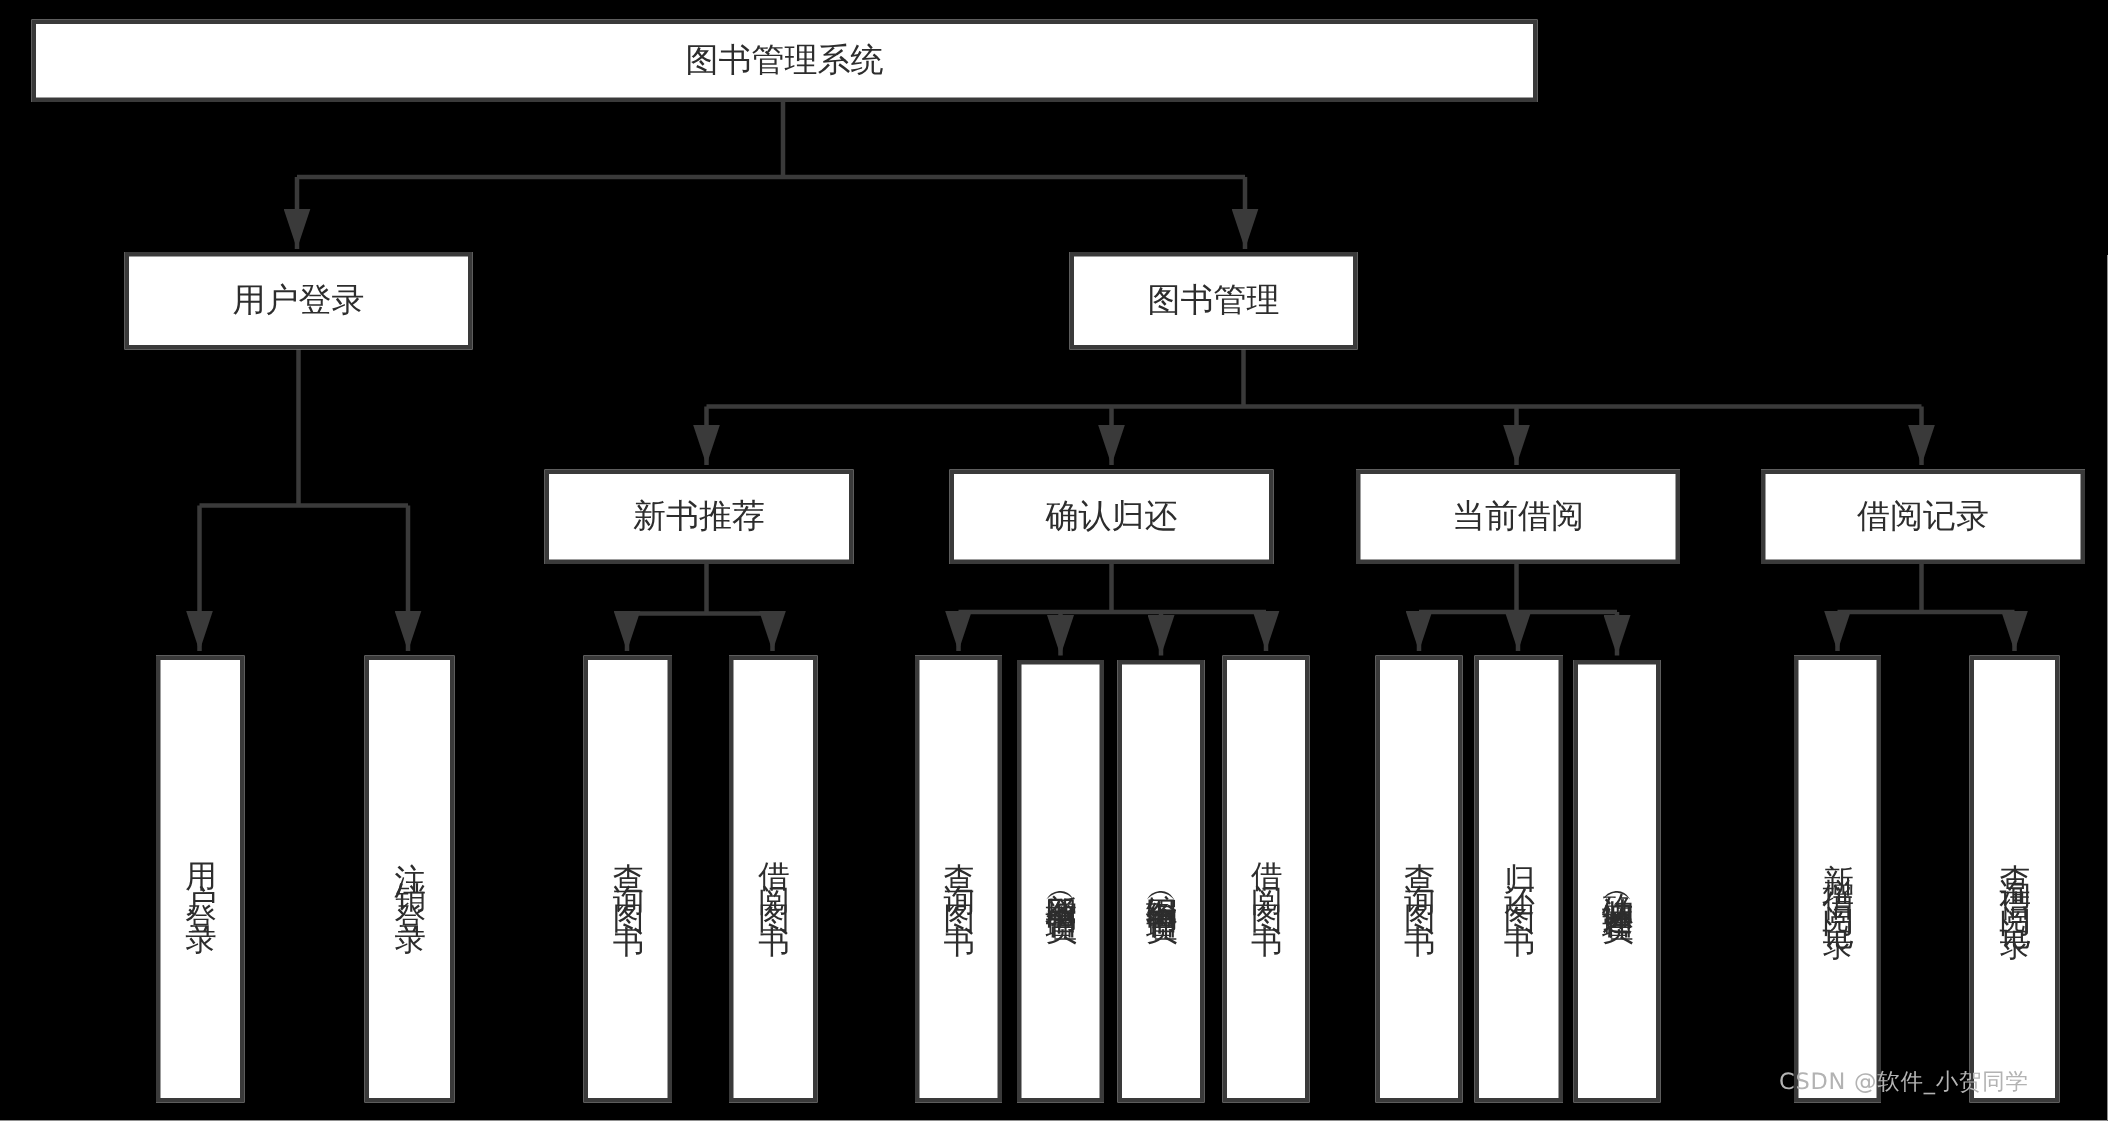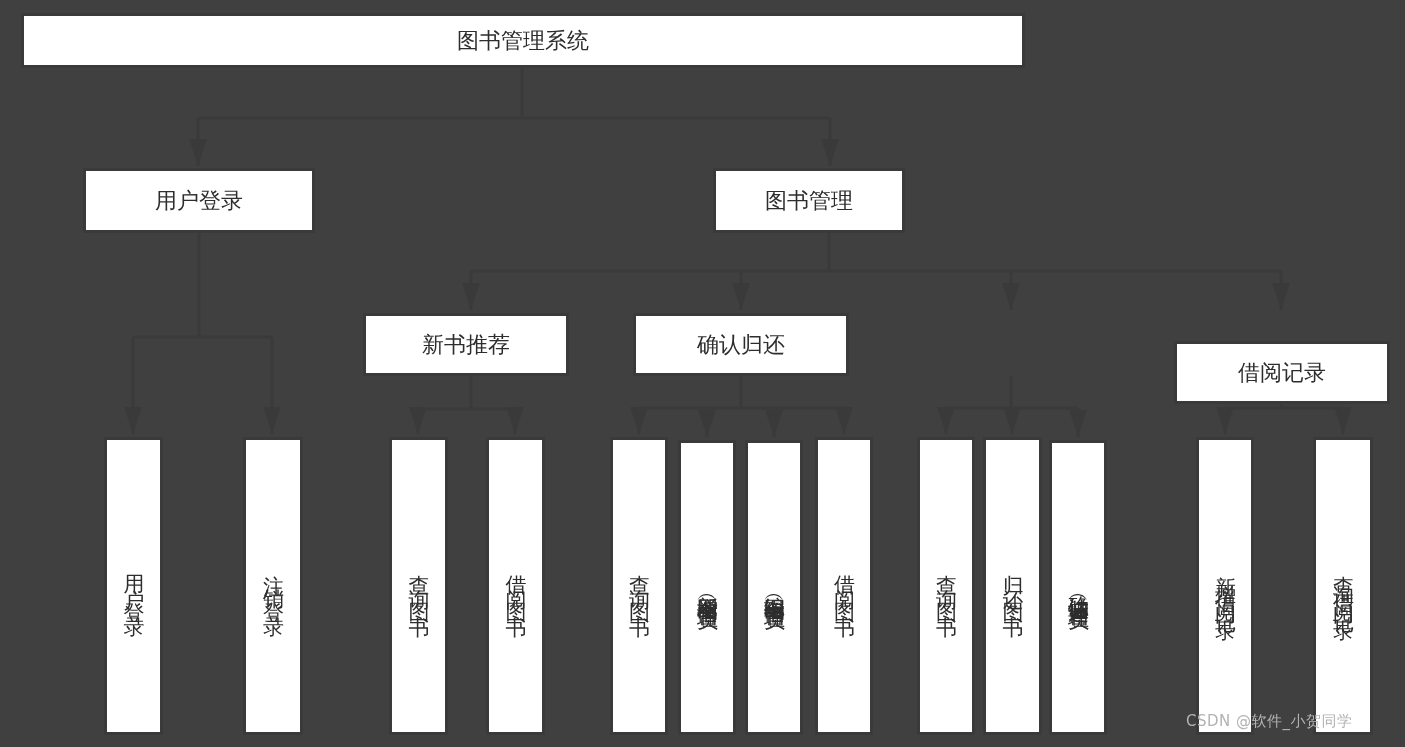--- a/index.html
+++ b/index.html
@@ -1,19 +1,19 @@
 <!DOCTYPE html>
 <html><head>
 <meta charset="utf-8">
 <style>
   html,body{margin:0;padding:0;background:#ffffff;}
   .stage{
     position:relative;
     width:1405px;height:747px;
-    background:#404040;
+    background:#000000;
     font-family:"DejaVu Sans","Liberation Sans",sans-serif;
     overflow:hidden;
   }
   .wires{position:absolute;left:0;top:0;width:1405px;height:747px;}
   .node{
     position:absolute;
     box-sizing:border-box;
     border:3px solid #3a3a3a;
     background:#ffffff;
     display:flex;align-items:center;justify-content:center;
@@ -88,21 +88,22 @@
     <line x1="1343" y1="408" x2="1343" y2="434" marker-end="url(#arw)"></line>
   </svg>
 
   <div class="node" style="left:21px;top:13px;width:1004px;height:55px;">图书管理系统</div>
 
   <div class="node" style="left:83px;top:168px;width:232px;height:65px;">用户登录</div>
   <div class="node" style="left:713px;top:168px;width:192px;height:65px;">图书管理</div>
 
   <div class="node" style="left:363px;top:313px;width:206px;height:63px;">新书推荐</div>
   <div class="node" style="left:633px;top:313px;width:216px;height:63px;">确认归还</div>
-  <div class="node" style="left:1174px;top:313px;width:216px;height:63px;margin-top:28px;">借阅记录</div>
+  <div class="node" style="left:904px;top:313px;width:216px;height:63px;">当前借阅</div>
+  <div class="node" style="left:1174px;top:313px;width:216px;height:63px;">借阅记录</div>
 
   <div class="node vnode sp-s" style="left:104px;top:437px;width:59px;height:298px;">用户登录</div>
   <div class="node vnode sp-s" style="left:243px;top:437px;width:60px;height:298px;">注销登录</div>
 
   <div class="node vnode sp-s" style="left:389px;top:437px;width:59px;height:298px;">查询图书</div>
   <div class="node vnode sp-s" style="left:486px;top:437px;width:59px;height:298px;">借阅图书</div>
 
   <div class="node vnode sp-s" style="left:610px;top:437px;width:58px;height:298px;">查询图书</div>
   <div class="node vnode sp-l" style="left:678px;top:440px;width:58px;height:295px;">新增图书（管理员）</div>
   <div class="node vnode sp-l" style="left:745px;top:440px;width:58px;height:295px;">编辑图书（管理员）</div>

